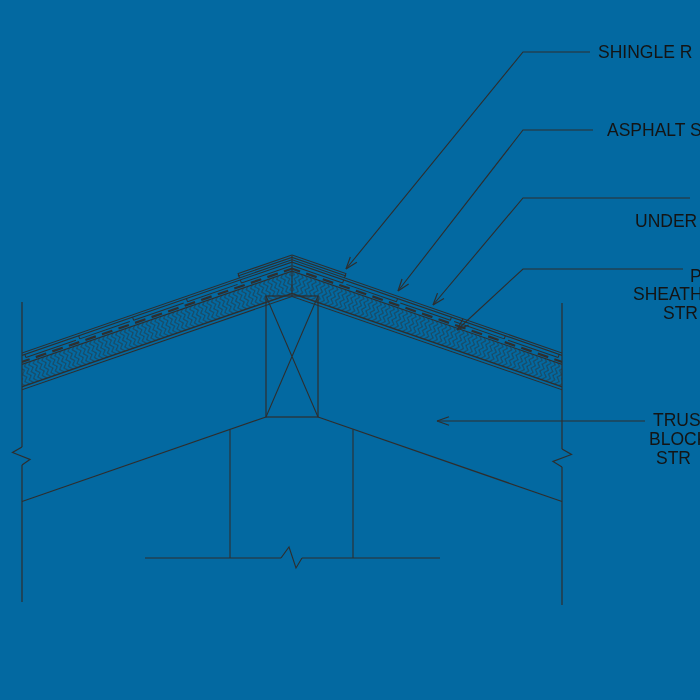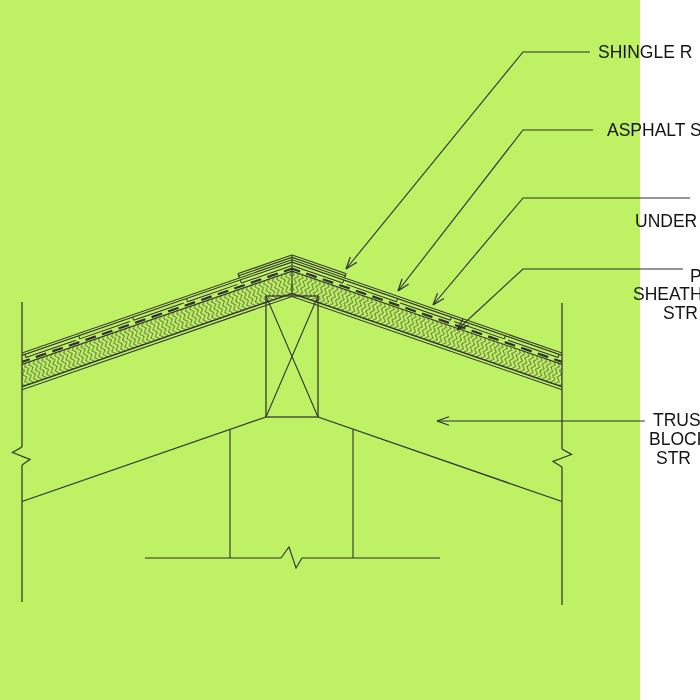--- a/index.html
+++ b/index.html
@@ -5,23 +5,23 @@
   html, body {
     margin: 0;
     padding: 0;
     width: 700px;
     height: 700px;
     overflow: hidden;
     background: #ffffff;
   }
   .sheet {
     position: relative;
-    width: 640px;
+    width: 700px;
     height: 700px;
-    background: #bef264;
+    background: #0369a1;
   }
   svg {
     display: block;
   }
   text {
     font-family: "Liberation Sans", "DejaVu Sans", sans-serif;
     font-size: 17.5px;
     fill: #141414;
     white-space: pre;
   }

